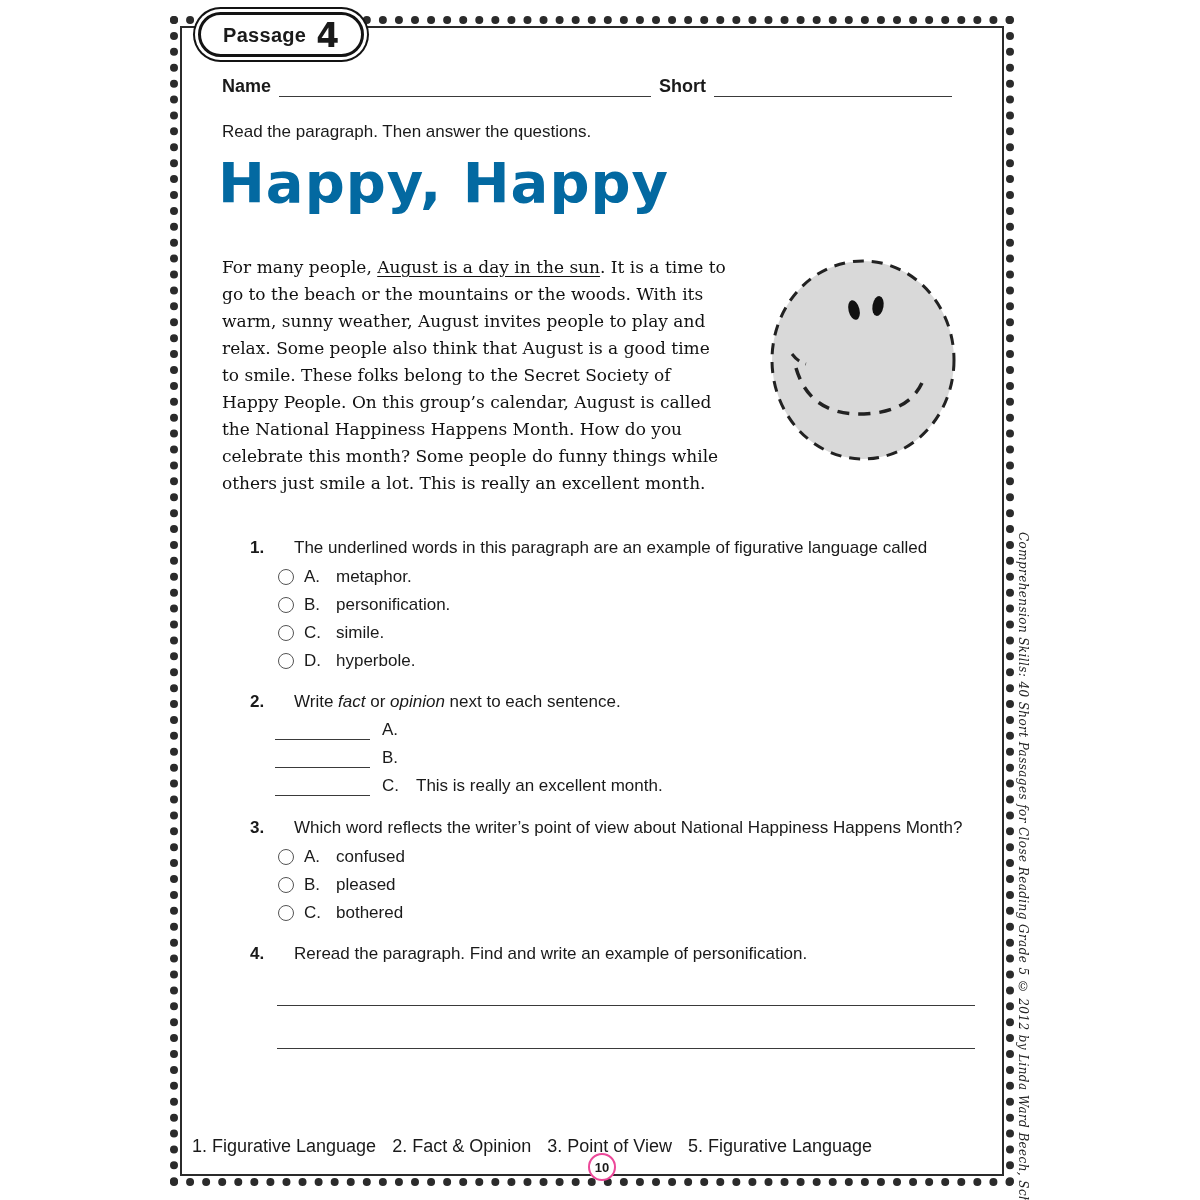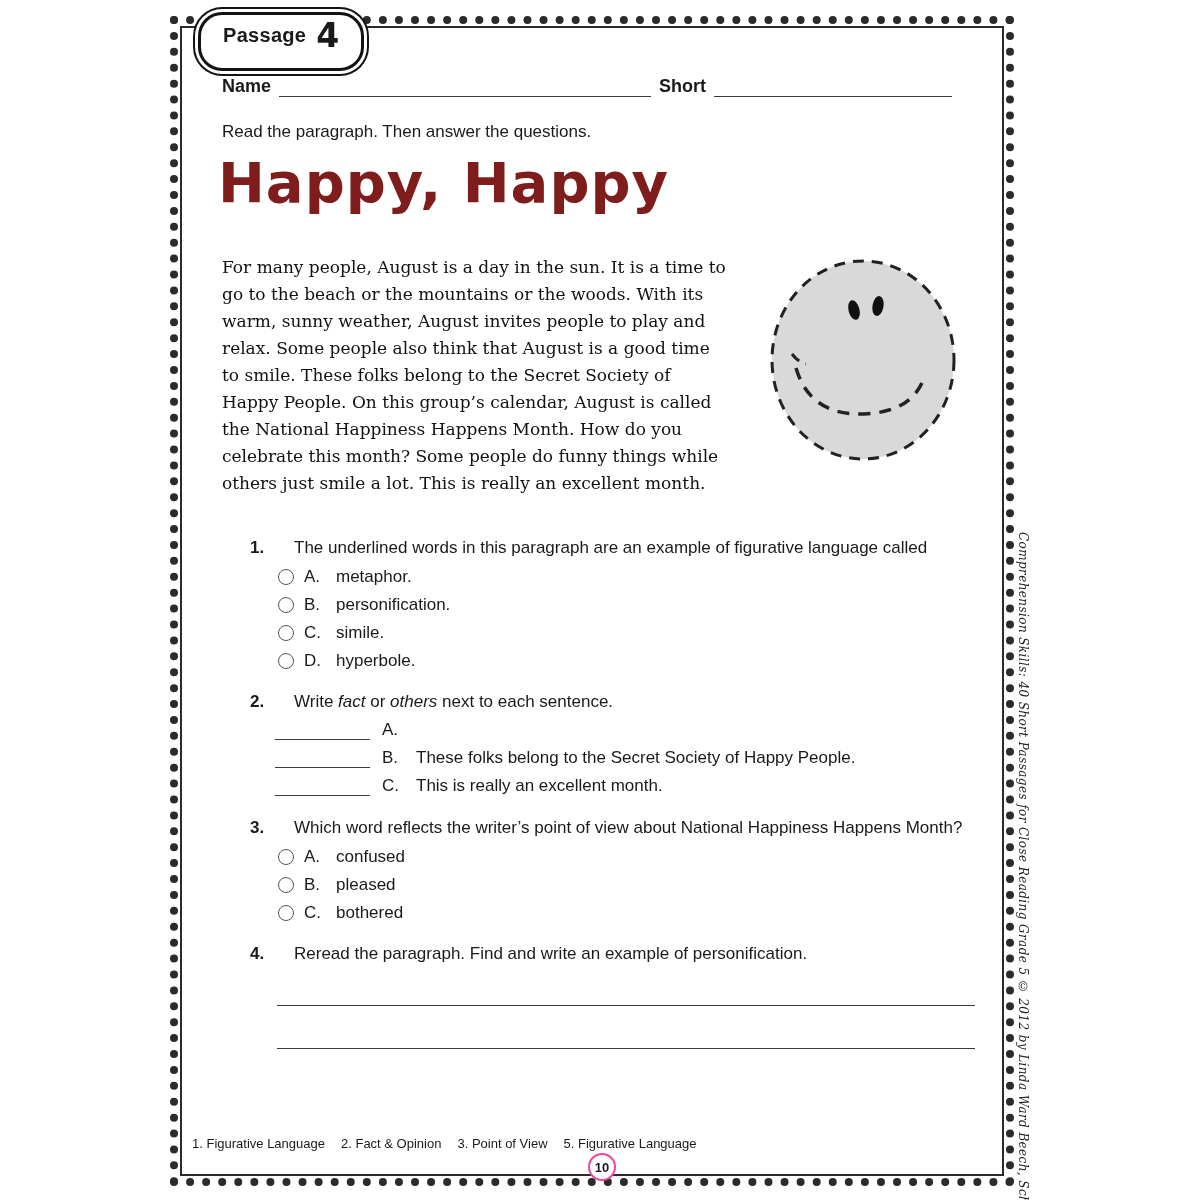--- a/index.html
+++ b/index.html
@@ -15,66 +15,66 @@
   }
   .frame::before {
     content:""; position:absolute; inset:-12px; border:8px dotted #2b2b2b;
   }
 
   
   .badge {
     position:absolute; left:198px; top:12px; z-index:5;
     background:#fff; border:3px solid #131313; border-radius:24px;
     box-shadow:0 0 0 3px #fff, 0 0 0 5px #131313;
-    padding:4px 22px 16px 22px; display:flex; align-items:center; gap:10px;
+    padding:4px 22px 2px 22px; display:flex; align-items:center; gap:10px;
   }
   .badge .label { font-weight:bold; font-size:20px; letter-spacing:.3px; }
   .badge .num  { font-family:"DejaVu Sans",sans-serif; font-weight:800; font-size:33px; line-height:1; }
 
   
   .name-row {
     position:absolute; left:222px; top:76px; width:730px;
     display:flex; gap:8px; font-size:18px; font-weight:bold;
   }
   .wline { border-bottom:1.5px solid #3a3a3a; height:20px; }
   .wline.grow { flex:1; }
   .wline.date { width:238px; }
 
   .instructions { position:absolute; left:222px; top:122px; font-size:17px; }
 
   .title {
     position:absolute; left:218px; top:150px; margin:0;
     font-family:"DejaVu Sans",sans-serif; font-weight:800; font-size:56px;
-    letter-spacing:1px; color:#7f1d1d;
+    letter-spacing:1px; color:#0369a1;
   }
 
   .passage {
     position:absolute; left:222px; top:254px; width:505px;
     font-family:"DejaVu Serif",serif; font-size:17px; line-height:27px; color:#111;
   }
-  .passage .ul { text-underline-offset:3px;text-align:center; }
+  .passage .ul { text-decoration:underline; text-underline-offset:3px;text-align:center; }
 
   .smiley { position:absolute; left:762px; top:250px; }
 
   
   .q { position:absolute; left:250px; width:745px; font-size:17px; }
   .q1 { top:538px; } .q2 { top:692px; } .q3 { top:818px; } .q4 { top:944px; }
   .qnum { position:absolute; left:0; top:0; font-weight:bold; }
   .qprompt { margin-left:44px; line-height:20px; }
   .opt { display:flex; align-items:center; gap:10px; margin:10px 0 0 28px; height:18px; }
   .radio { width:14px; height:14px; border:1.6px solid #555; border-radius:50%; flex:none; background:#fff; }
   .letter { width:22px; flex:none; }
   .fo-row { display:flex; align-items:flex-end; gap:12px; margin:10px 0 0 25px; height:18px; }
   .fo-blank { width:95px; border-bottom:1.5px solid #3a3a3a; height:15px; flex:none; }
   .fo-letter { width:22px; flex:none; }
 
   .ans-line { position:absolute; left:277px; width:698px; border-bottom:1.5px solid #3a3a3a; height:0; }
   .ans-line.l1 { top:1005px; } .ans-line.l2 { top:1048px; }
 
-  .skills { position:absolute; left:192px; top:1136px; display:flex; gap:16px; font-size:13px; color:#1a1a1a; }
+  .skills { position:absolute; left:192px; top:1136px; display:flex; gap:16px; font-size:18px; color:#1a1a1a; }
 
   .pagenum {
     position:absolute; left:588px; top:1153px; z-index:5;
     width:24px; height:24px; border:2px solid #ec4899; border-radius:50%;
     background:#fff; display:flex; align-items:center; justify-content:center;
     font-weight:bold; font-size:13px;
   }
 
   .side-credit {
     position:absolute; left:1016px; top:532px; height:650px;
@@ -135,29 +135,28 @@
     </div>
     <div class="opt">
       <span class="radio"></span>
       <span class="letter">D.</span>
       <span>hyperbole.</span>
     </div>
   </div>
 
   <div class="q q2">
     <span class="qnum">2.</span>
-    <div class="qprompt"><span>Write </span><i>fact</i><span> or </span><i>others</i><span> next to each sentence.</span></div>
+    <div class="qprompt"><span>Write </span><i>fact</i><span> or </span><i>opinion</i><span> next to each sentence.</span></div>
     <div class="fo-row">
       <span class="fo-blank"></span>
       <span class="fo-letter">A.</span>
     </div>
     <div class="fo-row">
       <span class="fo-blank"></span>
       <span class="fo-letter">B.</span>
-      <span>These folks belong to the Secret Society of Happy People.</span>
     </div>
     <div class="fo-row">
       <span class="fo-blank"></span>
       <span class="fo-letter">C.</span>
       <span>This is really an excellent month.</span>
     </div>
   </div>
 
   <div class="q q3">
     <span class="qnum">3.</span>

